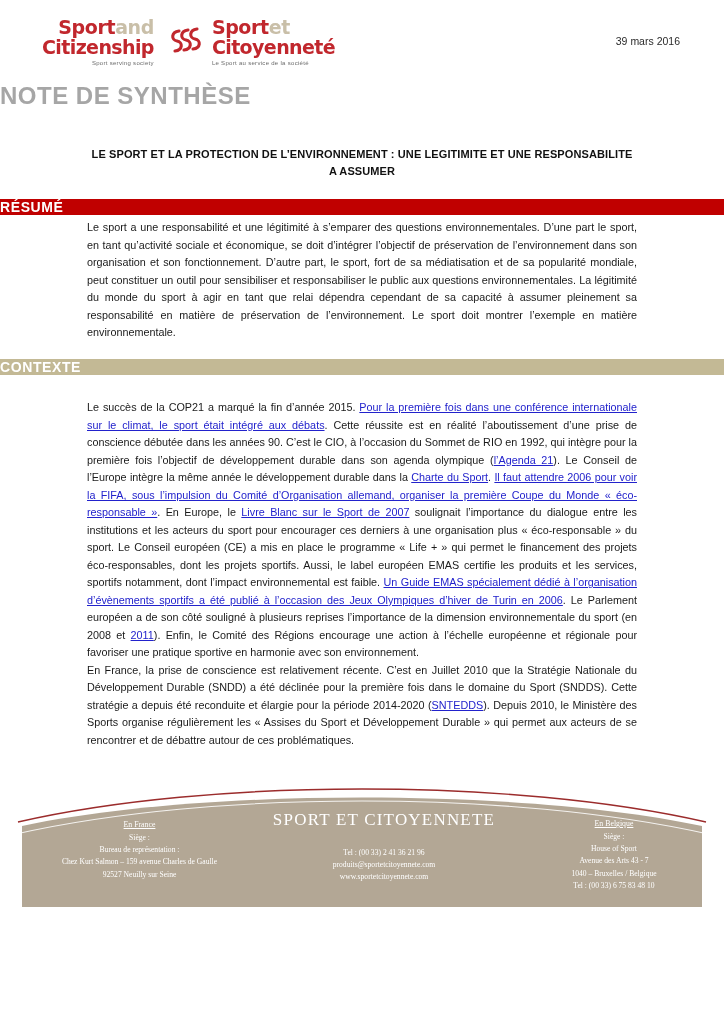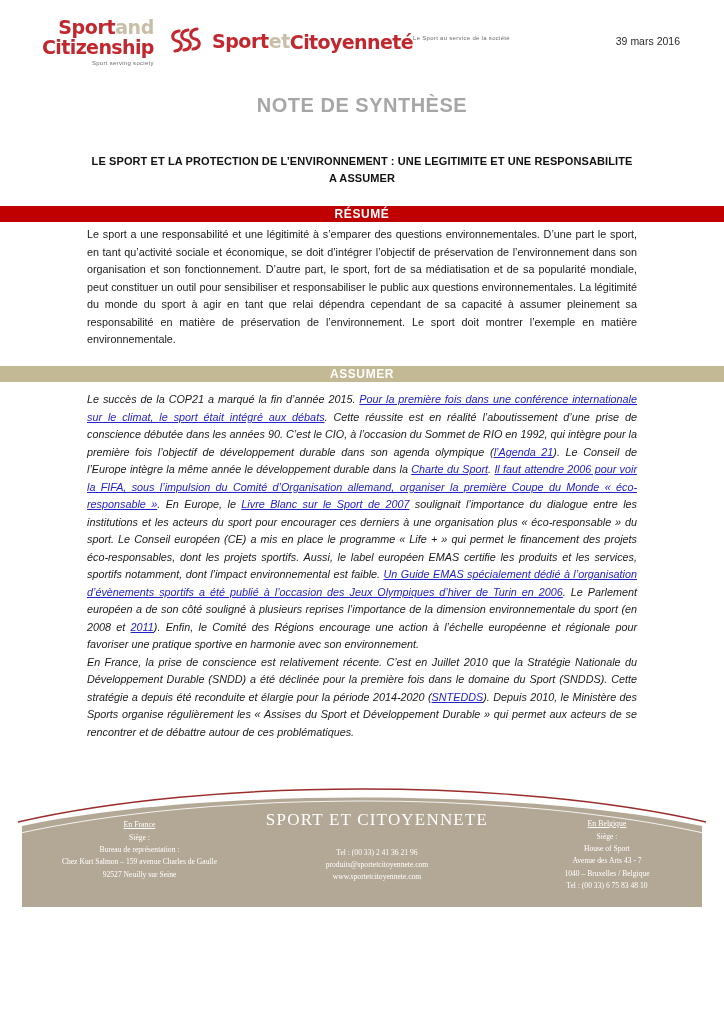--- a/index.html
+++ b/index.html
@@ -64,80 +64,79 @@
     margin-top: 3px;
   }
   .logo-swirl {
     margin: 0 9px 0 11px;
     width: 38px;
     height: 38px;
     position: relative;
   }
   .logo-right {
     display: flex;
-    flex-direction: row;
+    flex-direction: column;
     align-items: flex-start;
     line-height: 1;
   }
   .date {
     position: absolute;
     right: 44px;
     top: 35px;
     font-size: 10.5px;
     color: #2b2b2b;
     font-family: "Liberation Sans", sans-serif;
   }
 
   
   .doc-title {
-    text-align: center;
-    font-size: 20px;
+    font-size: 24px;
     font-weight: bold;
     color: #a6a6a6;
     letter-spacing: 0.5px;
-    margin-top: 22px;
+    margin-top: 10px;
   }
   .sub-title {
     text-align: center;
     font-size: 11px;
     font-weight: bold;
     color: #111111;
     line-height: 1.55;
     margin: 36px auto 12px auto;
     width: 545px;
     letter-spacing: 0.1px;
   }
 
   
   .bar {
     margin-top: 19px;
     height: 16px;
     line-height: 16px;
-    text-align: center;
-    color: #ffffff;
-    font-size: 12px;
+    text-align: left;
+    color: #ffffff;
+    font-size: 14px;
     font-weight: bold;
     letter-spacing: 0.6px;
   }
   .bar-resume { background: #c00000; }
   .bar-contexte { background: #c3b995; margin-top: 18px; }
 
   
   .section-body {
     width: 550px;
     margin: 0 auto;
     padding-top: 4px;
     font-size: 10.8px;
     line-height: 1.62;
     text-align: justify;
     color: #1a1a1a;
     font-family: "Liberation Sans", sans-serif;
   }
   .section-body p { margin: 0; }
-  .section-body.contexte { padding-top: 9px; font-style: italic; }
+  .section-body.contexte { padding-top: 24px; }
   a.lnk {
     color: #2222cc;
     text-decoration: underline;
   }
 
   
   .footer {
     position: absolute;
     left: 0;
     bottom: 0;
@@ -160,21 +159,21 @@
     font-family: "Liberation Serif", serif;
     padding-left: 17px;
   }
   .fcol {
     text-align: center;
     font-size: 7.6px;
     line-height: 1.62;
     color: #ffffff;
   }
   .fcol-fr { width: 245px; padding-top: 37px; }
-  .fcol-mid { width: 230px; padding-top: 24px; }
+  .fcol-mid { width: 230px; padding-top: 24px; margin-left: 7px; }
   .fcol-be { width: 230px; padding-top: 36px; }
   .fcol .head {
     text-decoration: underline;
     font-size: 7.8px;
   }
   .brandline {
     font-family: "Liberation Serif", serif;
     font-size: 17px;
     letter-spacing: 1.2px;
     color: #ffffff;
@@ -220,21 +219,21 @@
   </div>
 
   <div class="doc-title">NOTE DE SYNTHÈSE</div>
   <div class="sub-title">LE SPORT ET LA PROTECTION DE L’ENVIRONNEMENT : UNE LEGITIMITE ET UNE RESPONSABILITE A ASSUMER</div>
 
   <div class="bar bar-resume">RÉSUMÉ</div>
   <div class="section-body">
     <p>Le sport a une responsabilité et une légitimité à s’emparer des questions environnementales. D’une part le sport, en tant qu’activité sociale et économique, se doit d’intégrer l’objectif de préservation de l’environnement dans son organisation et son fonctionnement. D’autre part, le sport, fort de sa médiatisation et de sa popularité mondiale, peut constituer un outil pour sensibiliser et responsabiliser le public aux questions environnementales. La légitimité du monde du sport à agir en tant que relai dépendra cependant de sa capacité à assumer pleinement sa responsabilité en matière de préservation de l’environnement. Le sport doit montrer l’exemple en matière environnementale.</p>
   </div>
 
-  <div class="bar bar-contexte">ASSUMER</div>
+  <div class="bar bar-contexte">CONTEXTE</div>
   <div class="section-body contexte">
     <p><span>Le succès de la COP21 a marqué la fin d’année 2015. </span><a class="lnk" href="#">Pour la première fois dans une conférence internationale sur le climat, le sport était intégré aux débats</a><span>. Cette réussite est en réalité l’aboutissement d’une prise de conscience débutée dans les années 90. C’est le CIO, à l’occasion du Sommet de RIO en 1992, qui intègre pour la première fois l’objectif de développement durable dans son agenda olympique (</span><a class="lnk" href="#">l’Agenda 21</a><span>). Le Conseil de l’Europe intègre la même année le développement durable dans la </span><a class="lnk" href="#">Charte du Sport</a><span>. </span><a class="lnk" href="#">Il faut attendre 2006 pour voir la FIFA, sous l’impulsion du Comité d’Organisation allemand, organiser la première Coupe du Monde « éco-responsable »</a><span>. En Europe, le </span><a class="lnk" href="#">Livre Blanc sur le Sport de 2007</a><span> soulignait l’importance du dialogue entre les institutions et les acteurs du sport pour encourager ces derniers à une organisation plus « éco-responsable » du sport. Le Conseil européen (CE) a mis en place le programme « Life + » qui permet le financement des projets éco-responsables, dont les projets sportifs. Aussi, le label européen EMAS certifie les produits et les services, sportifs notamment, dont l’impact environnemental est faible. </span><a class="lnk" href="#">Un Guide EMAS spécialement dédié à l’organisation d’évènements sportifs a été publié à l’occasion des Jeux Olympiques d’hiver de Turin en 2006</a><span>. Le Parlement européen a de son côté souligné à plusieurs reprises l’importance de la dimension environnementale du sport (en 2008 et </span><a class="lnk" href="#">2011</a><span>). Enfin, le Comité des Régions encourage une action à l’échelle européenne et régionale pour favoriser une pratique sportive en harmonie avec son environnement.</span></p>
     <p><span>En France, la prise de conscience est relativement récente. C’est en Juillet 2010 que la Stratégie Nationale du Développement Durable (SNDD) a été déclinée pour la première fois dans le domaine du Sport (SNDDS). Cette stratégie a depuis été reconduite et élargie pour la période 2014-2020 (</span><a class="lnk" href="#">SNTEDDS</a><span>). Depuis 2010, le Ministère des Sports organise régulièrement les « Assises du Sport et Développement Durable » qui permet aux acteurs de se rencontrer et de débattre autour de ces problématiques.</span></p>
   </div>
 
   <div class="footer">
     <svg width="724" height="134" viewBox="0 0 724 134" aria-hidden="true">
       <path d="M22,125 L22,44 C200,6 524,6 702,44 L702,125 Z" fill="#b3a795"></path>
       <path d="M18,40 C210,-4 514,-4 706,40" fill="none" stroke="#9b2c2c" stroke-width="1.4"></path>
       <path d="M16,52 C212,8 512,8 708,52" fill="none" stroke="#ffffff" stroke-width="1.1" opacity="0.85"></path>

